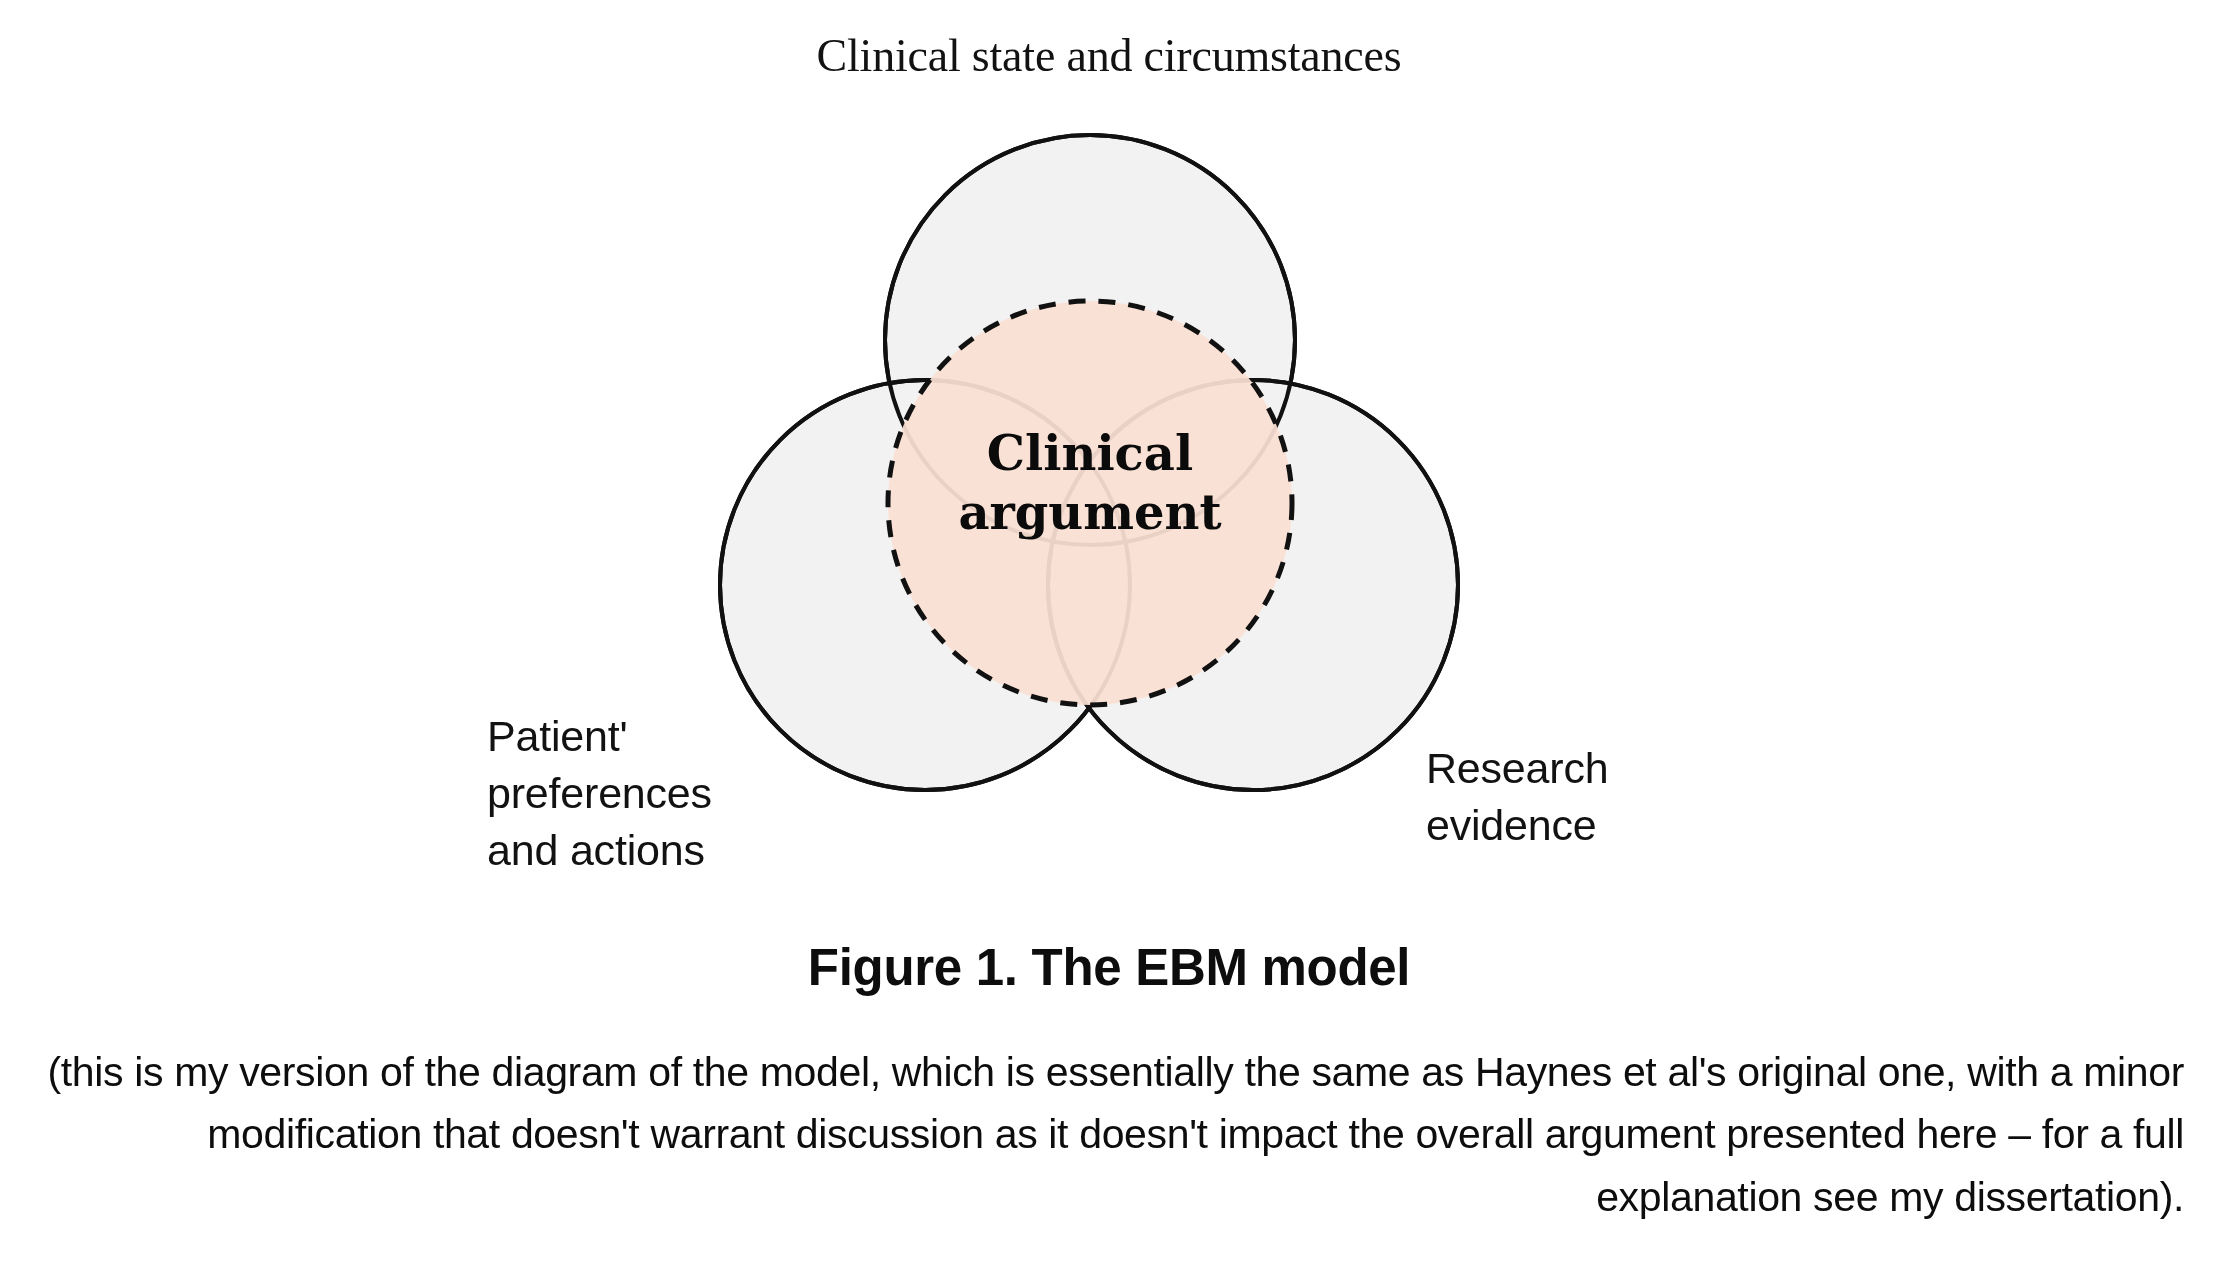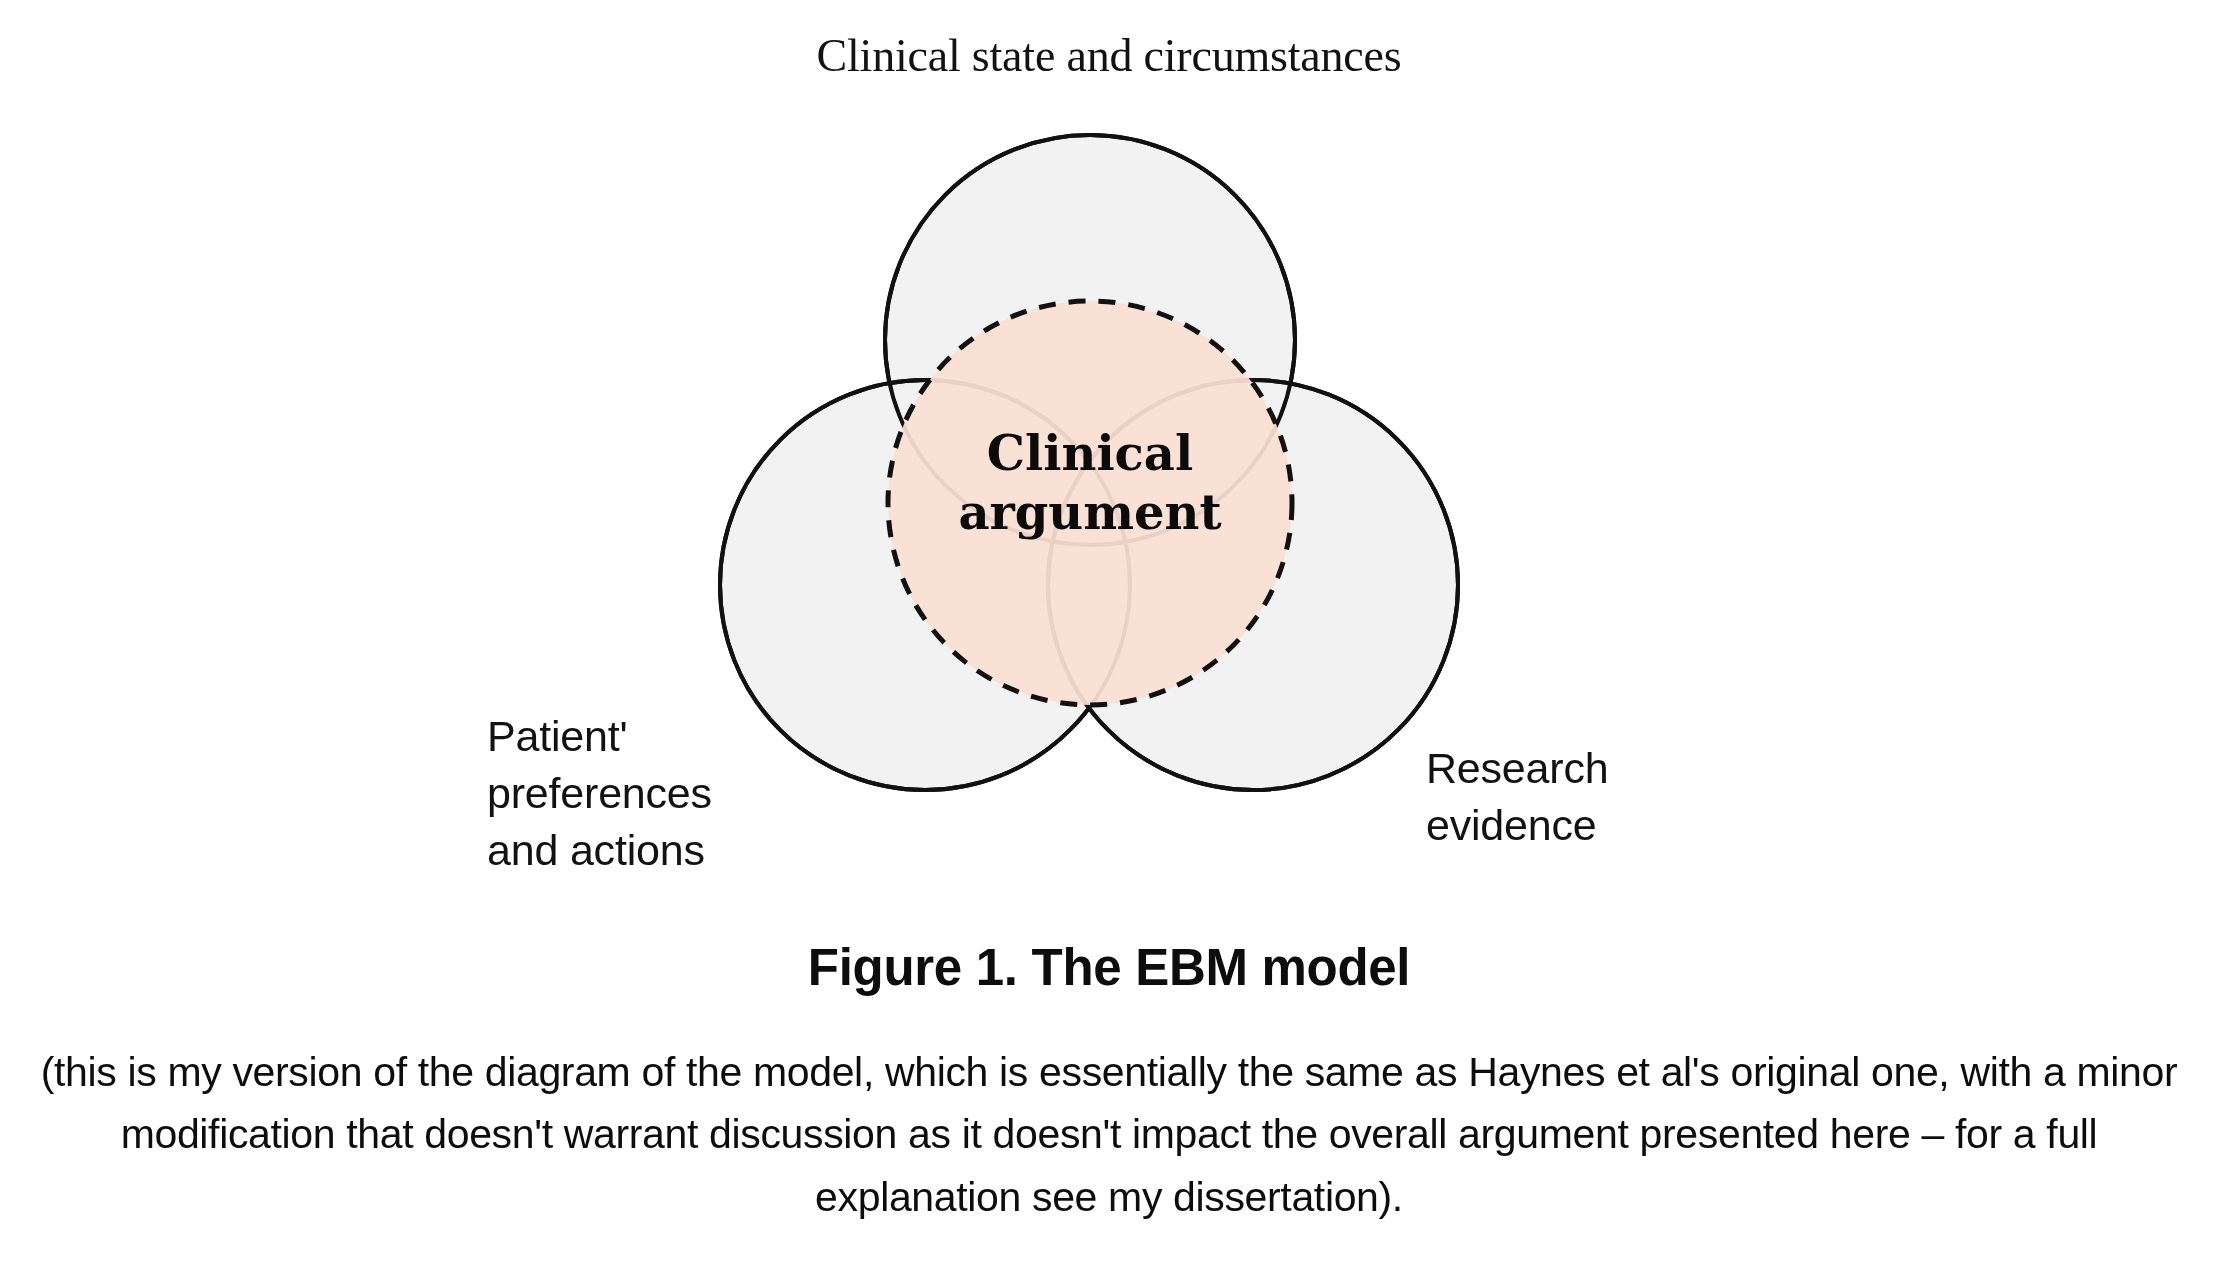--- a/index.html
+++ b/index.html
@@ -111,21 +111,21 @@
     font-weight: 700;
     font-family: "Liberation Sans", sans-serif;
     color: #0d0d0d;
     letter-spacing: -0.3px;
   }
 
   #figure-note {
     margin: 0 auto;
     margin-top: 44px;
     width: 2150px;
-    text-align: center;
+    text-align: right;
     font-size: 41px;
     font-weight: 400;
     line-height: 1.52;
     font-family: "Liberation Sans", sans-serif;
     color: #0d0d0d;
     letter-spacing: -0.35px;
   }
 </style>
 </head>
 <body>

